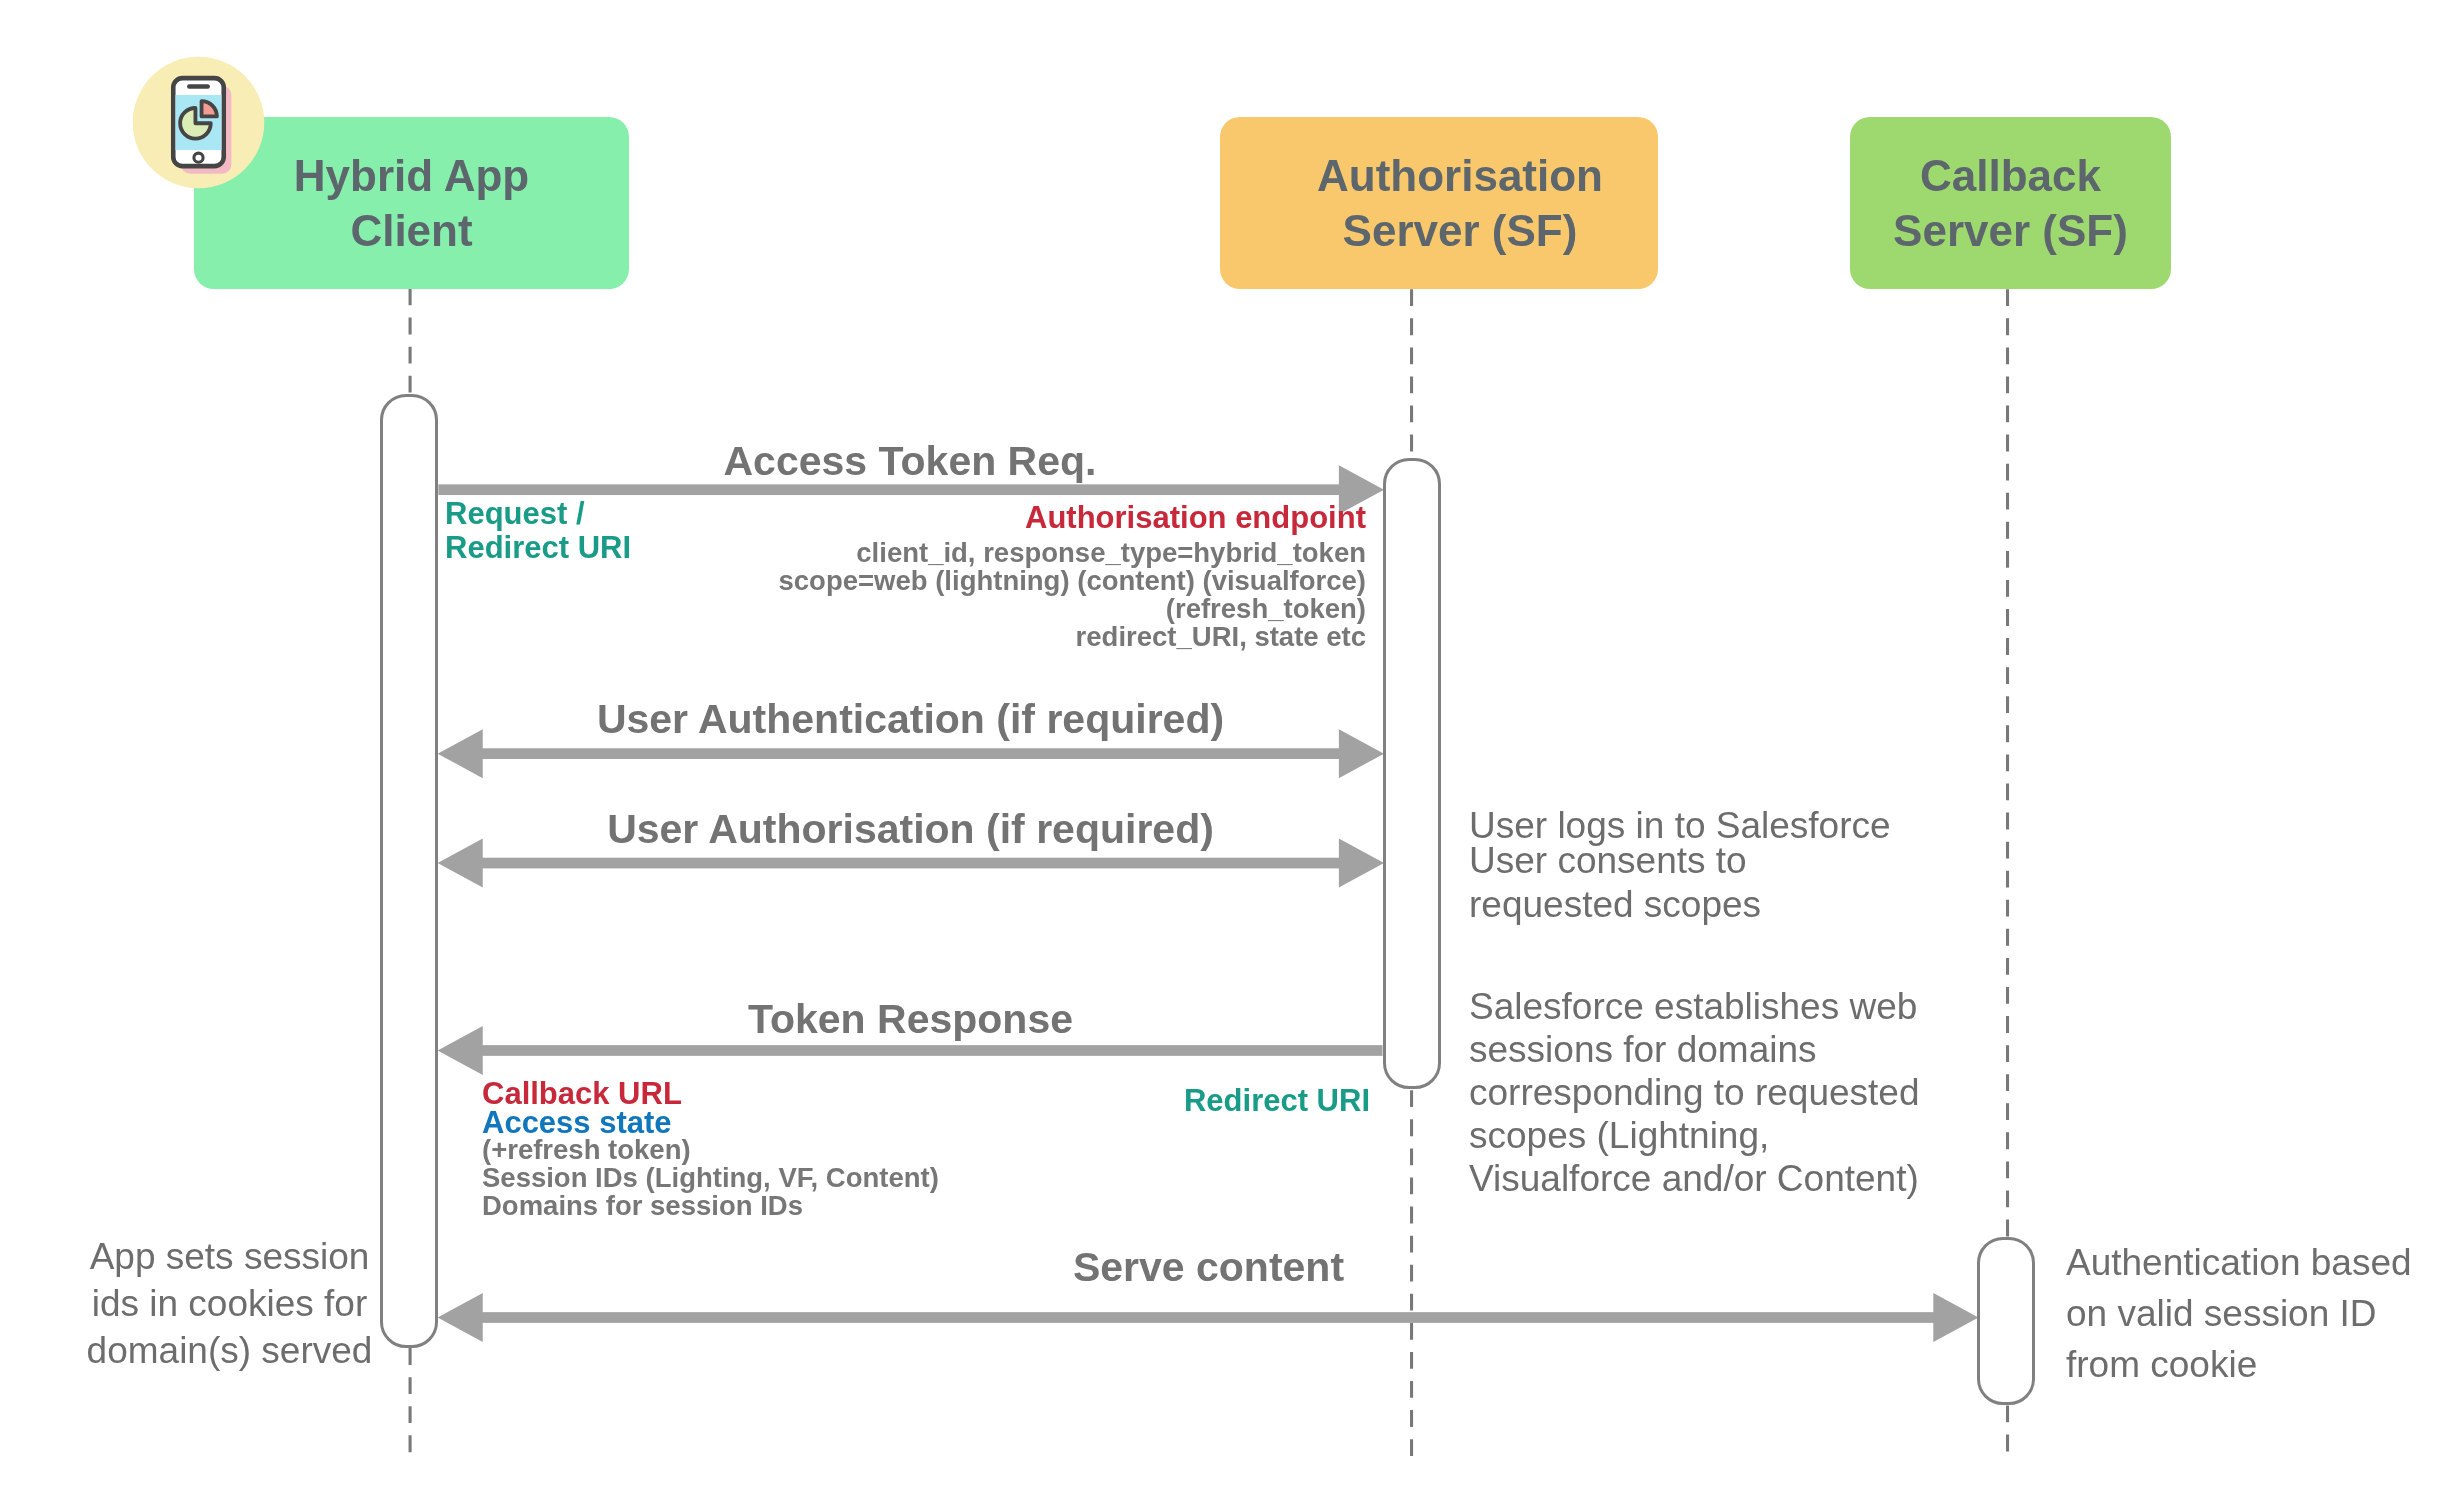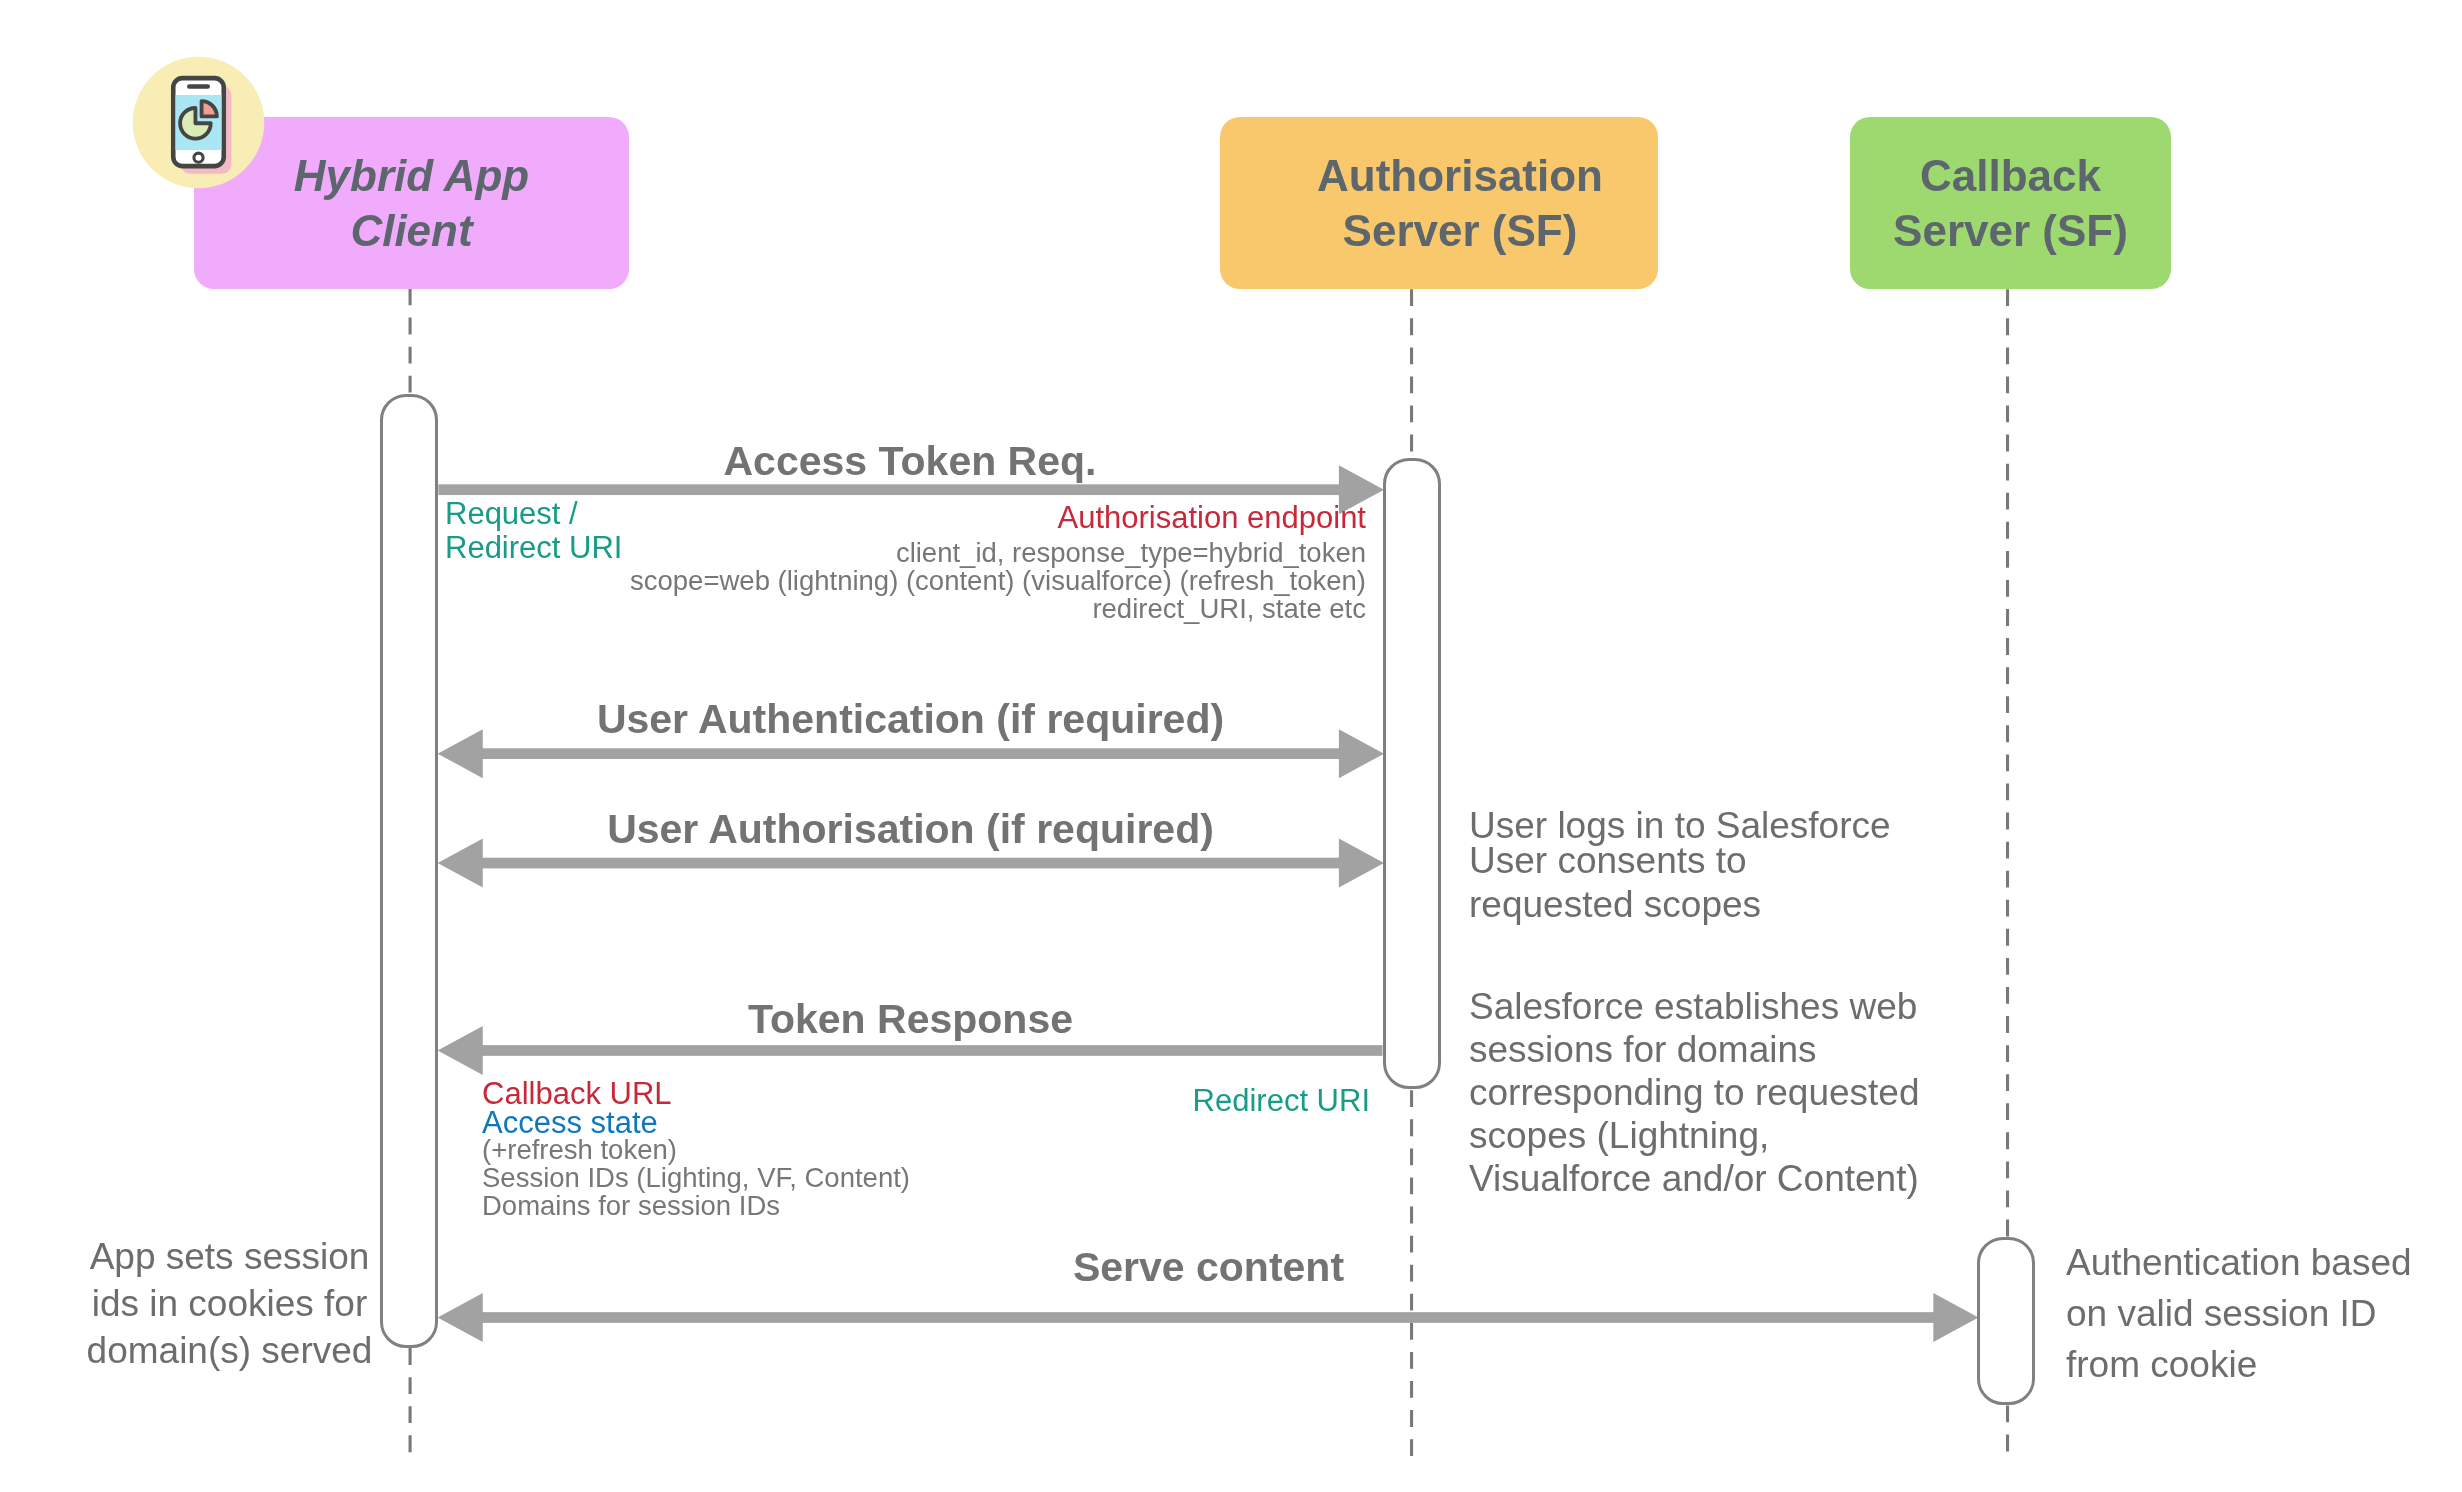--- a/index.html
+++ b/index.html
@@ -7,40 +7,40 @@
     width:2462px;height:1492px;position:relative;background:#ffffff;
     font-family:"Liberation Sans", sans-serif;overflow:hidden;
   }
   .ml{white-space:pre-line;}
   
   .actor-box{
     position:absolute;top:117px;height:172px;border-radius:20px;
     display:flex;align-items:center;justify-content:center;text-align:center;
     font-weight:bold;font-size:44px;line-height:55px;color:#5c666c;z-index:2;
   }
-  .box-client{left:194px;width:435px;background:#f0abfc;font-style:italic;}
+  .box-client{left:194px;width:435px;background:#86efac;}
   .box-auth{left:1220px;width:396px;background:#f9c86c;padding-left:42px;}
   .box-resource{left:1850px;width:321px;background:#9ed970;}
   
   .bar{
     position:absolute;width:58px;background:#ffffff;border:3.1px solid #808080;
     border-radius:26px;box-sizing:border-box;z-index:2;
   }
   .bar-client{left:380px;top:394px;height:954px;}
   .bar-auth{left:1383px;top:458px;height:631px;}
   .bar-resource{left:1977px;top:1237px;height:168px;}
   
   svg.layer{position:absolute;left:0;top:0;z-index:1;}
   svg.icon{position:absolute;left:122px;top:46px;z-index:4;}
   
   .msg-title{
     position:absolute;font-weight:bold;font-size:41px;color:#737373;
     text-align:center;z-index:3;
   }
-  .lbl{position:absolute;font-weight:normal;z-index:3;}
+  .lbl{position:absolute;font-weight:bold;z-index:3;}
   .lbl-teal{color:#189b87;font-size:31px;line-height:34px;}
   .lbl-red{color:#c8293a;font-size:31px;line-height:34px;}
   .lbl-blue{color:#1177bd;font-size:31px;line-height:34px;}
   .lbl-params{color:#777777;font-size:27.5px;line-height:28px;}
   .note{
     position:absolute;color:#6d6d6d;font-size:37px;line-height:44px;z-index:3;
   }
 </style>
 </head>
 <body>

